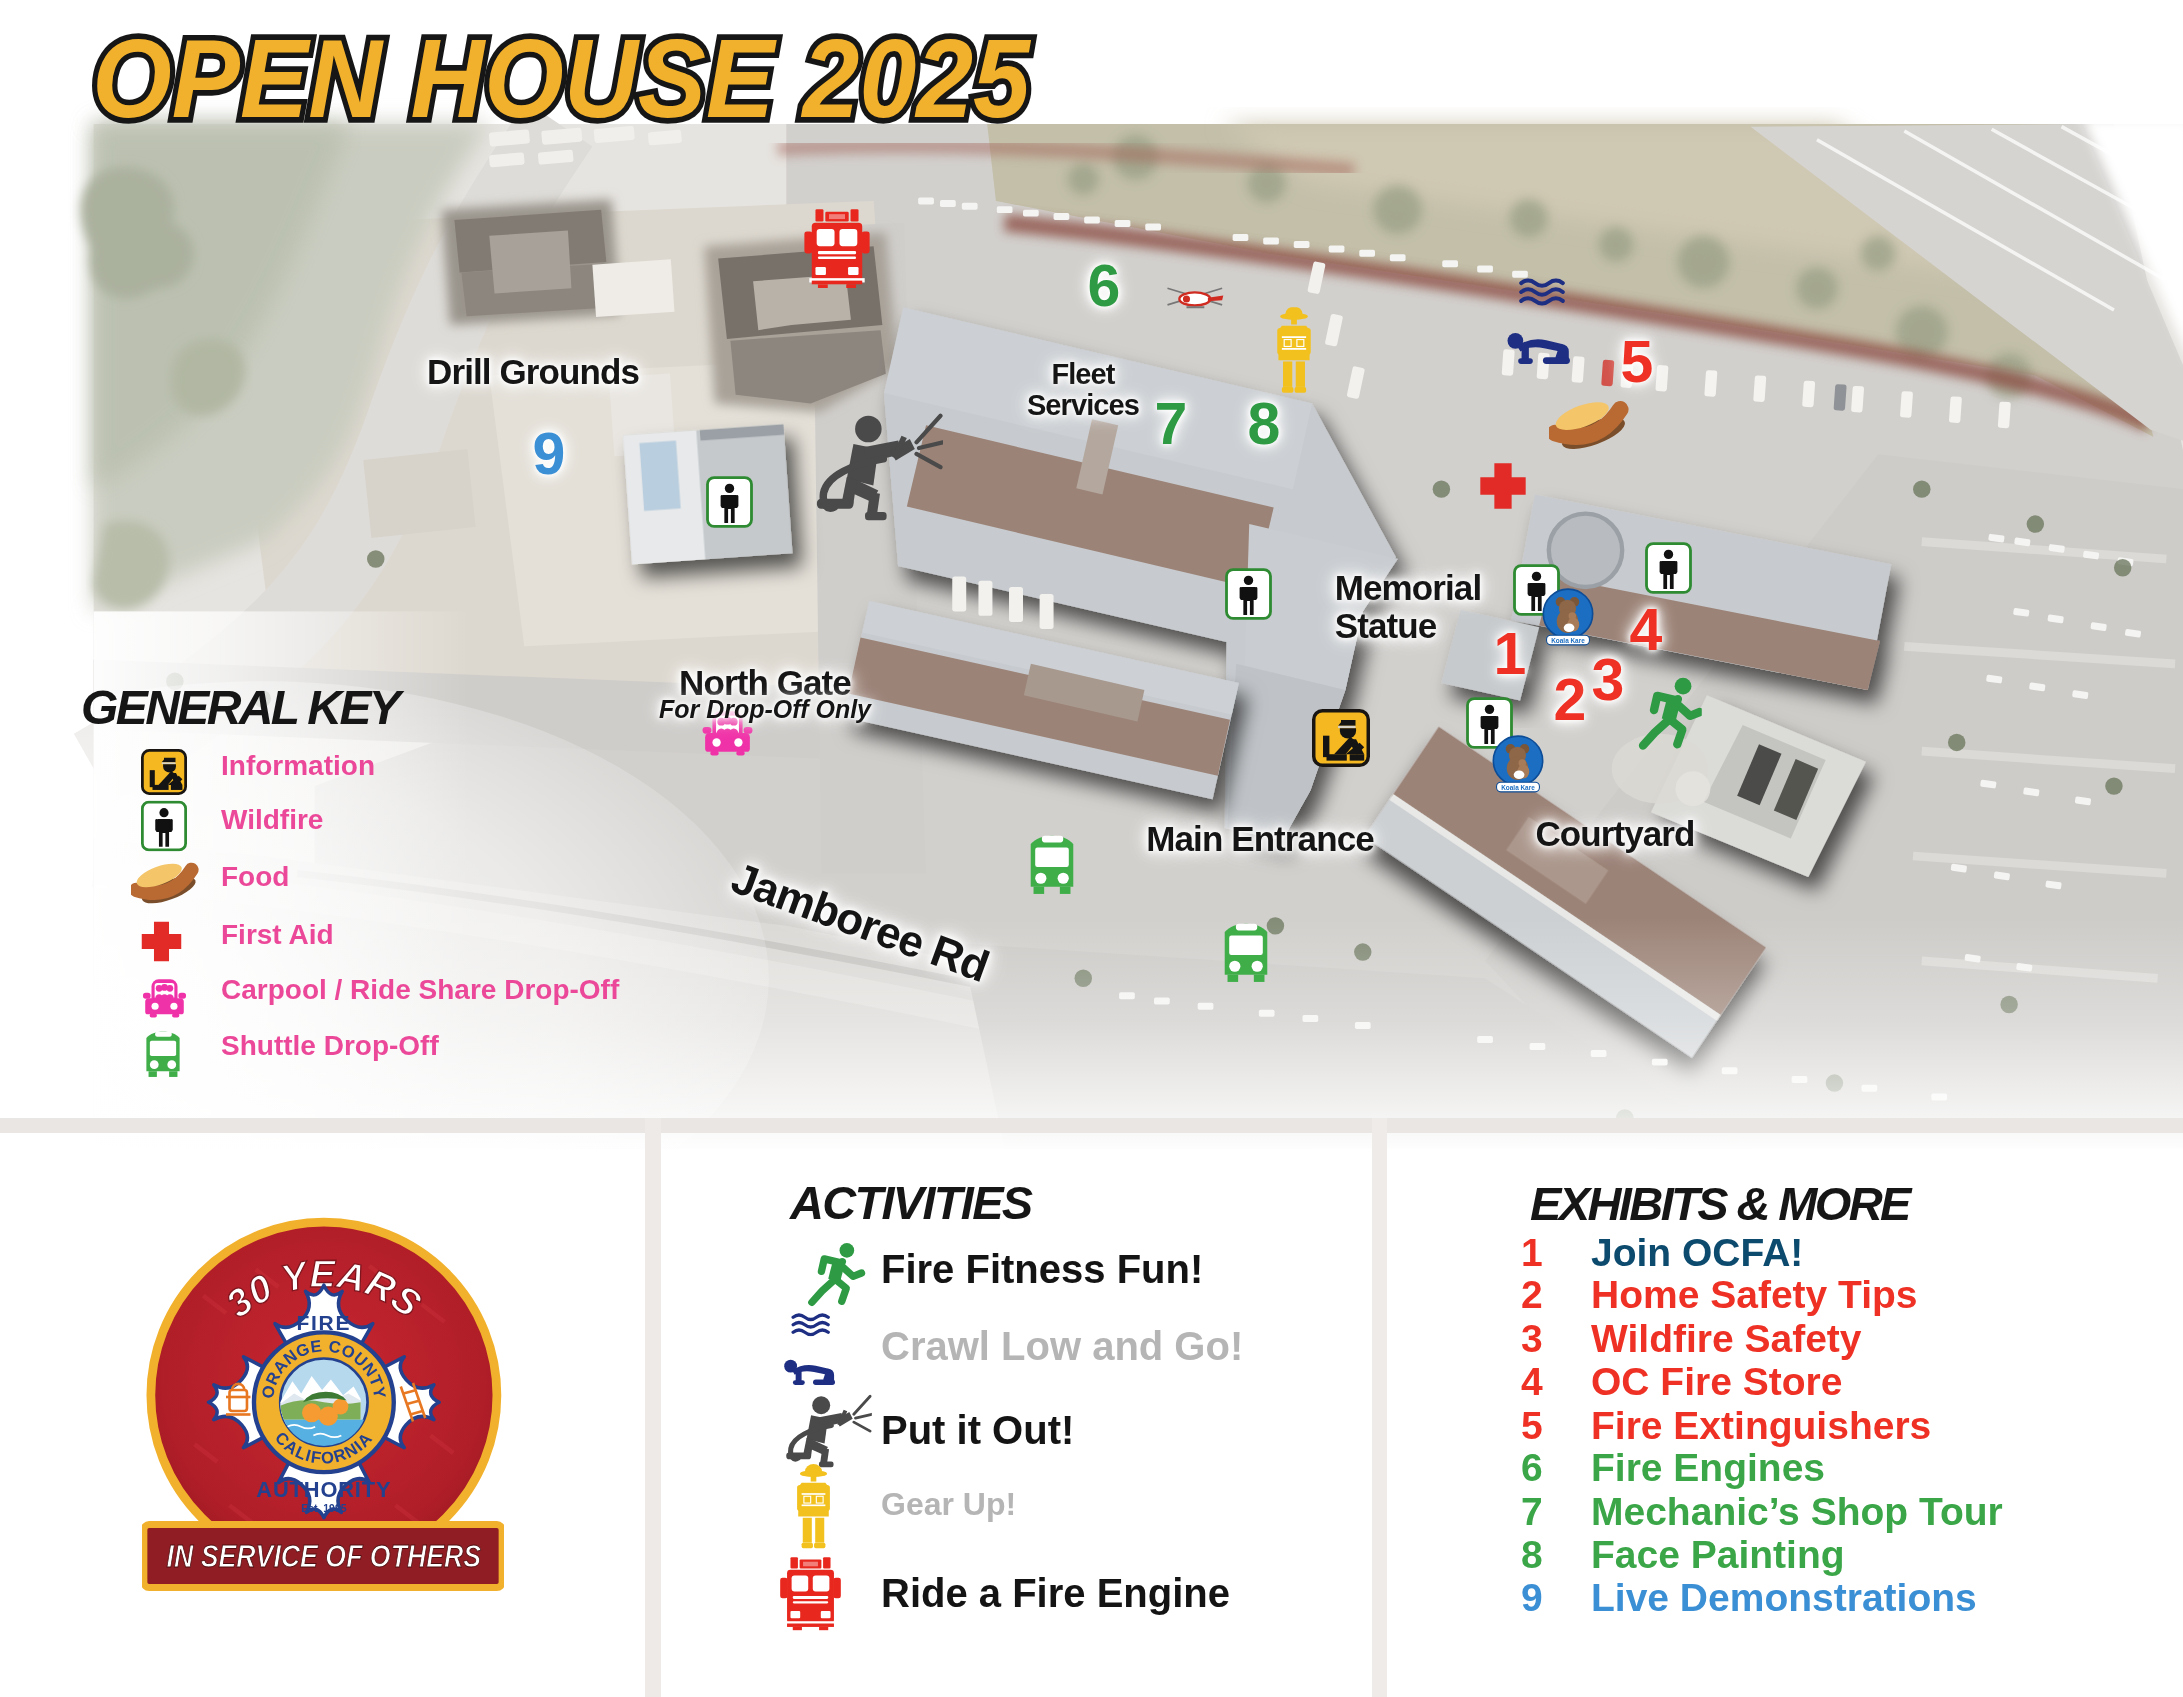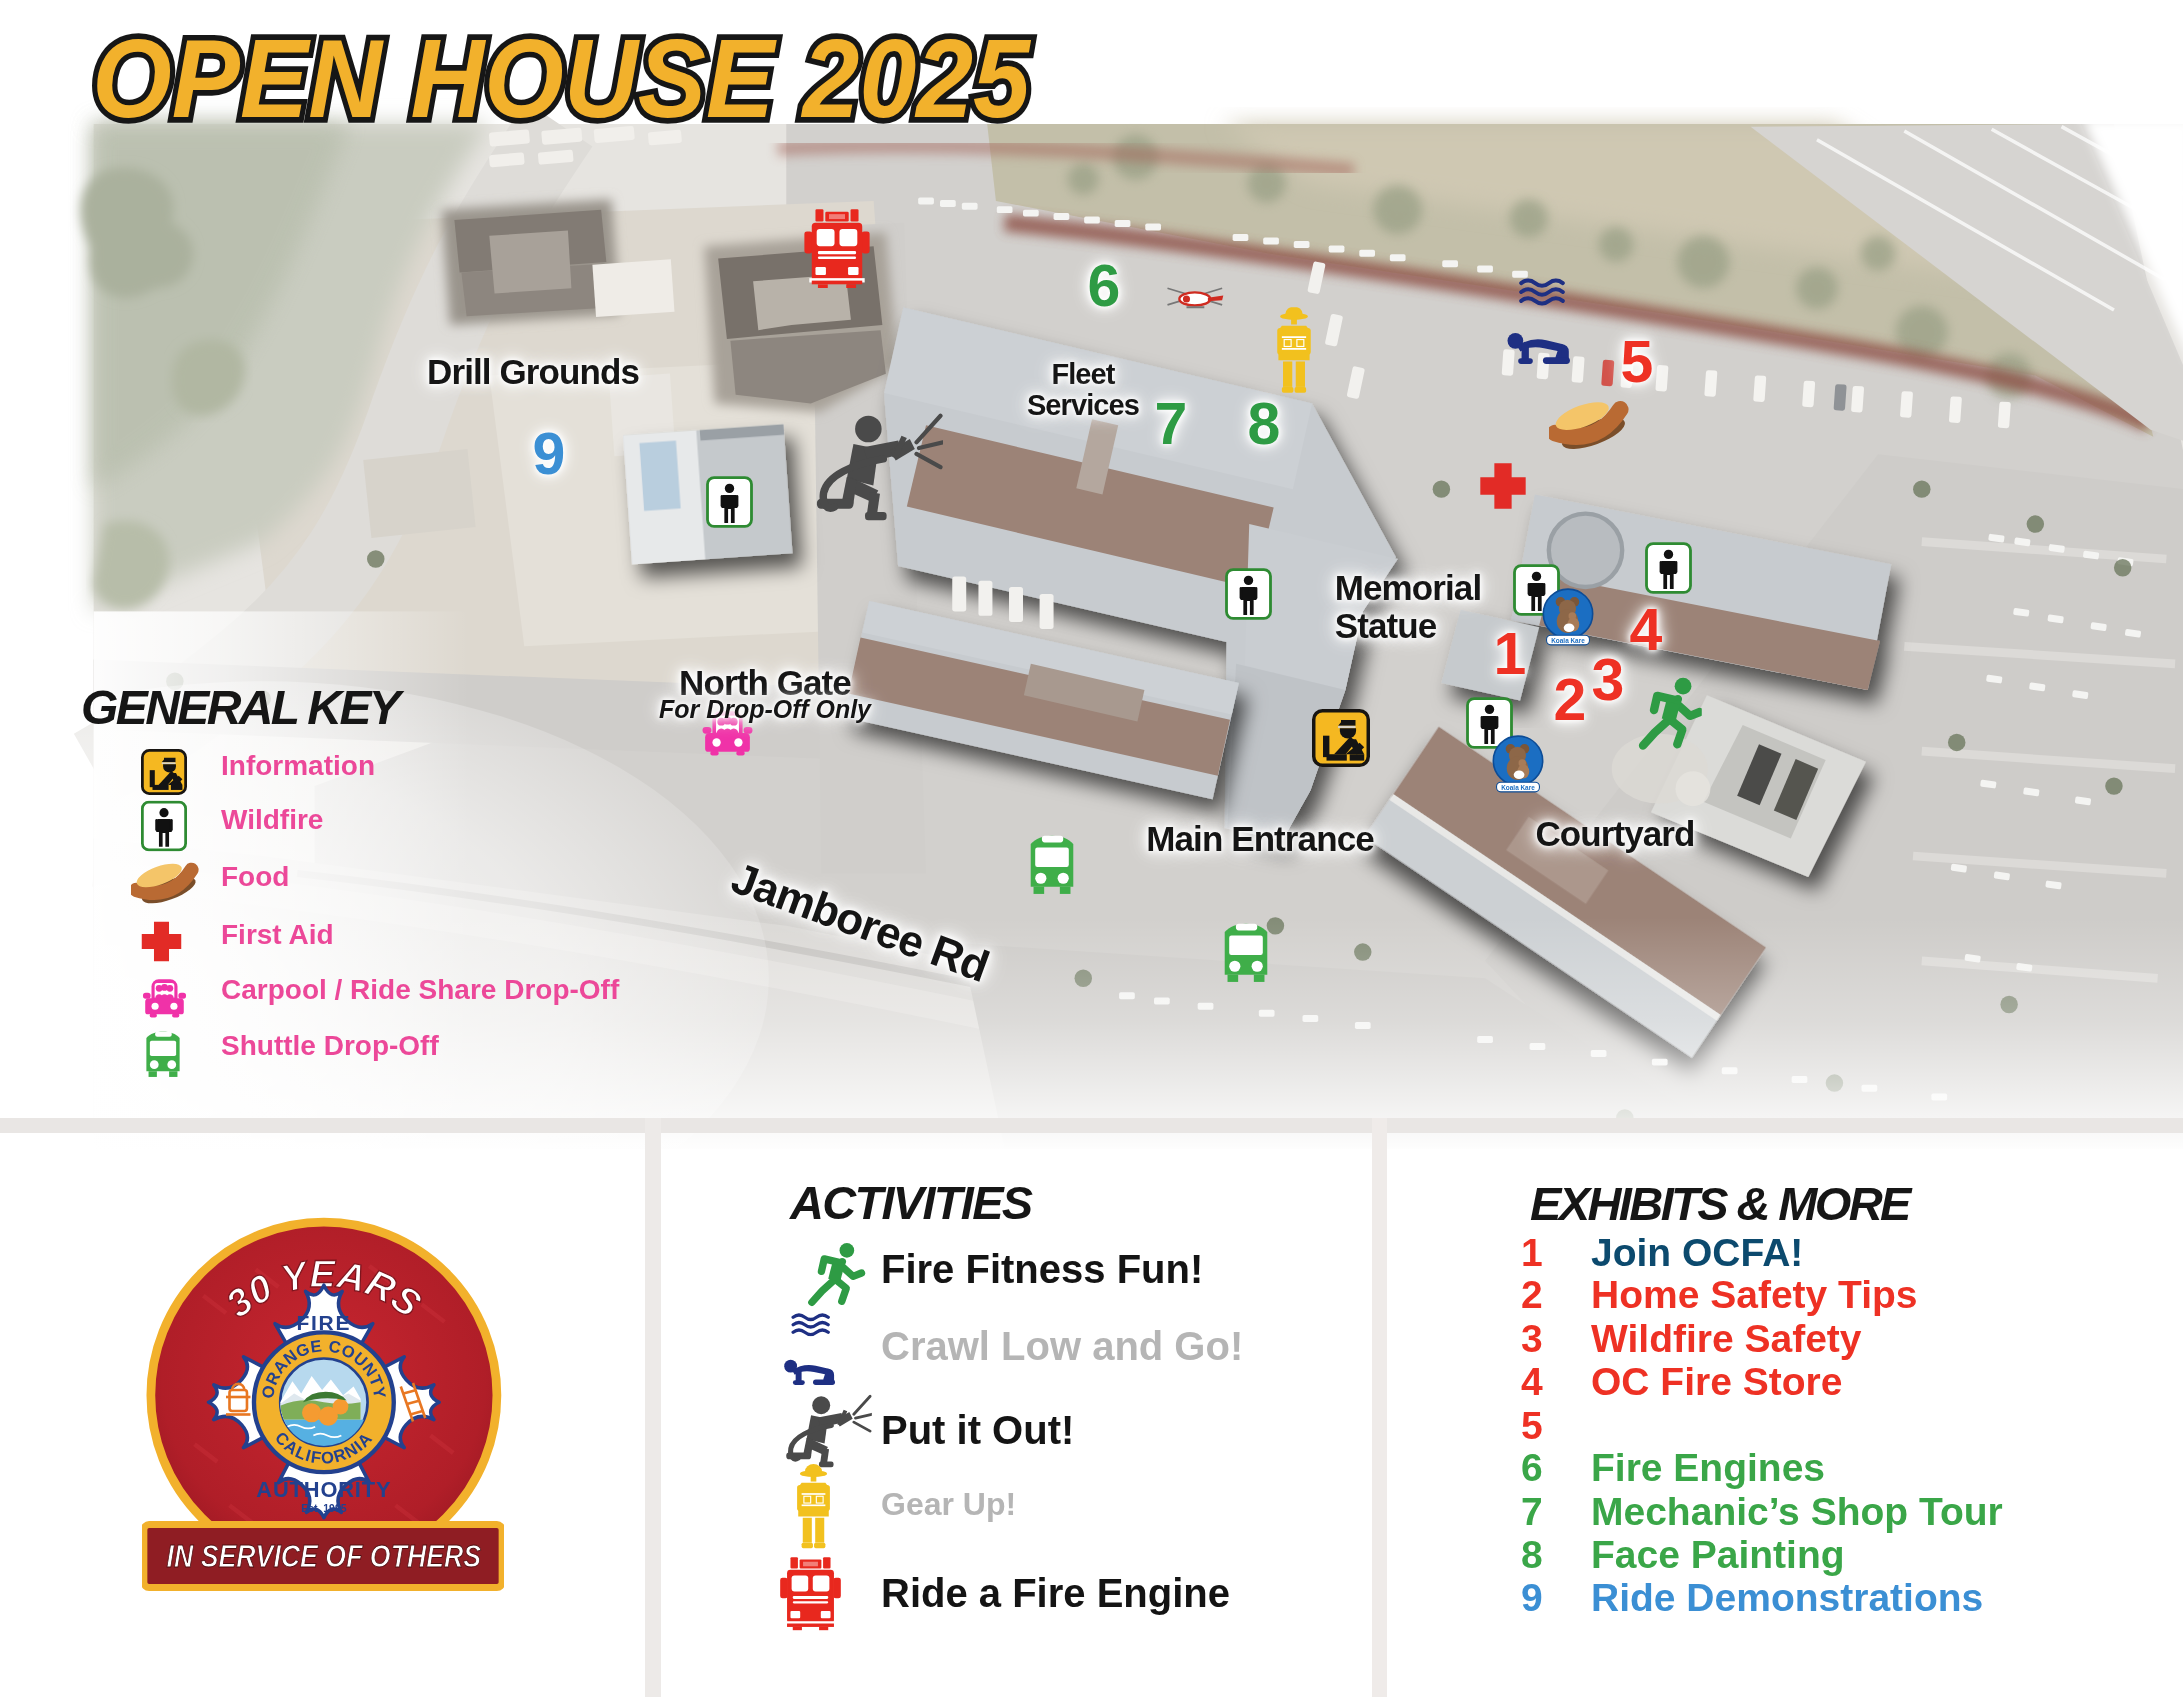--- a/index.html
+++ b/index.html
@@ -512,32 +512,33 @@
 <div class="abs" style="left:1521px;top:1273px;font-size:39px;font-weight:bold;color:#ee3124">2</div>
 <div class="abs" style="left:1591px;top:1273px;font-size:39px;font-weight:bold;color:#ee3124">Home Safety Tips</div>
 
 <div class="abs" style="left:1521px;top:1317px;font-size:39px;font-weight:bold;color:#ee3124">3</div>
 <div class="abs" style="left:1591px;top:1317px;font-size:39px;font-weight:bold;color:#ee3124">Wildfire Safety</div>
 
 <div class="abs" style="left:1521px;top:1360px;font-size:39px;font-weight:bold;color:#ee3124">4</div>
 <div class="abs" style="left:1591px;top:1360px;font-size:39px;font-weight:bold;color:#ee3124">OC Fire Store</div>
 
 <div class="abs" style="left:1521px;top:1404px;font-size:39px;font-weight:bold;color:#ee3124">5</div>
+<div class="abs" style="left:1591px;top:1404px;font-size:39px;font-weight:bold;color:#ee3124">Fire Extinguishers</div>
 
 <div class="abs" style="left:1521px;top:1446px;font-size:39px;font-weight:bold;color:#3aa648">6</div>
 <div class="abs" style="left:1591px;top:1446px;font-size:39px;font-weight:bold;color:#3aa648">Fire Engines</div>
 
 <div class="abs" style="left:1521px;top:1490px;font-size:39px;font-weight:bold;color:#3aa648">7</div>
 <div class="abs" style="left:1591px;top:1490px;font-size:39px;font-weight:bold;color:#3aa648">Mechanic’s Shop Tour</div>
 
 <div class="abs" style="left:1521px;top:1533px;font-size:39px;font-weight:bold;color:#3aa648">8</div>
 <div class="abs" style="left:1591px;top:1533px;font-size:39px;font-weight:bold;color:#3aa648">Face Painting</div>
 
 <div class="abs" style="left:1521px;top:1576px;font-size:39px;font-weight:bold;color:#3b8fd4">9</div>
-<div class="abs" style="left:1591px;top:1576px;font-size:39px;font-weight:bold;color:#3b8fd4">Ride Demonstrations</div>
+<div class="abs" style="left:1591px;top:1576px;font-size:39px;font-weight:bold;color:#3b8fd4">Live Demonstrations</div>
 
 <svg class="abs" style="left:142px;top:1217px" width="362" height="374" viewBox="0 0 414 428">
 <defs>
 <radialGradient id="lgred" cx="0.5" cy="0.45" r="0.65">
 <stop offset="0" stop-color="#c82630"></stop>
           <stop offset="0.72" stop-color="#b01e28"></stop>
           <stop offset="1" stop-color="#911620"></stop>
 </radialGradient>
 <path id="arcTop" d="M 64,224 A 144,144 0 0 1 352,224" fill="none"></path>
 <path id="ringTop" d="M 150,212 A 58,58 0 0 1 266,212" fill="none"></path>

